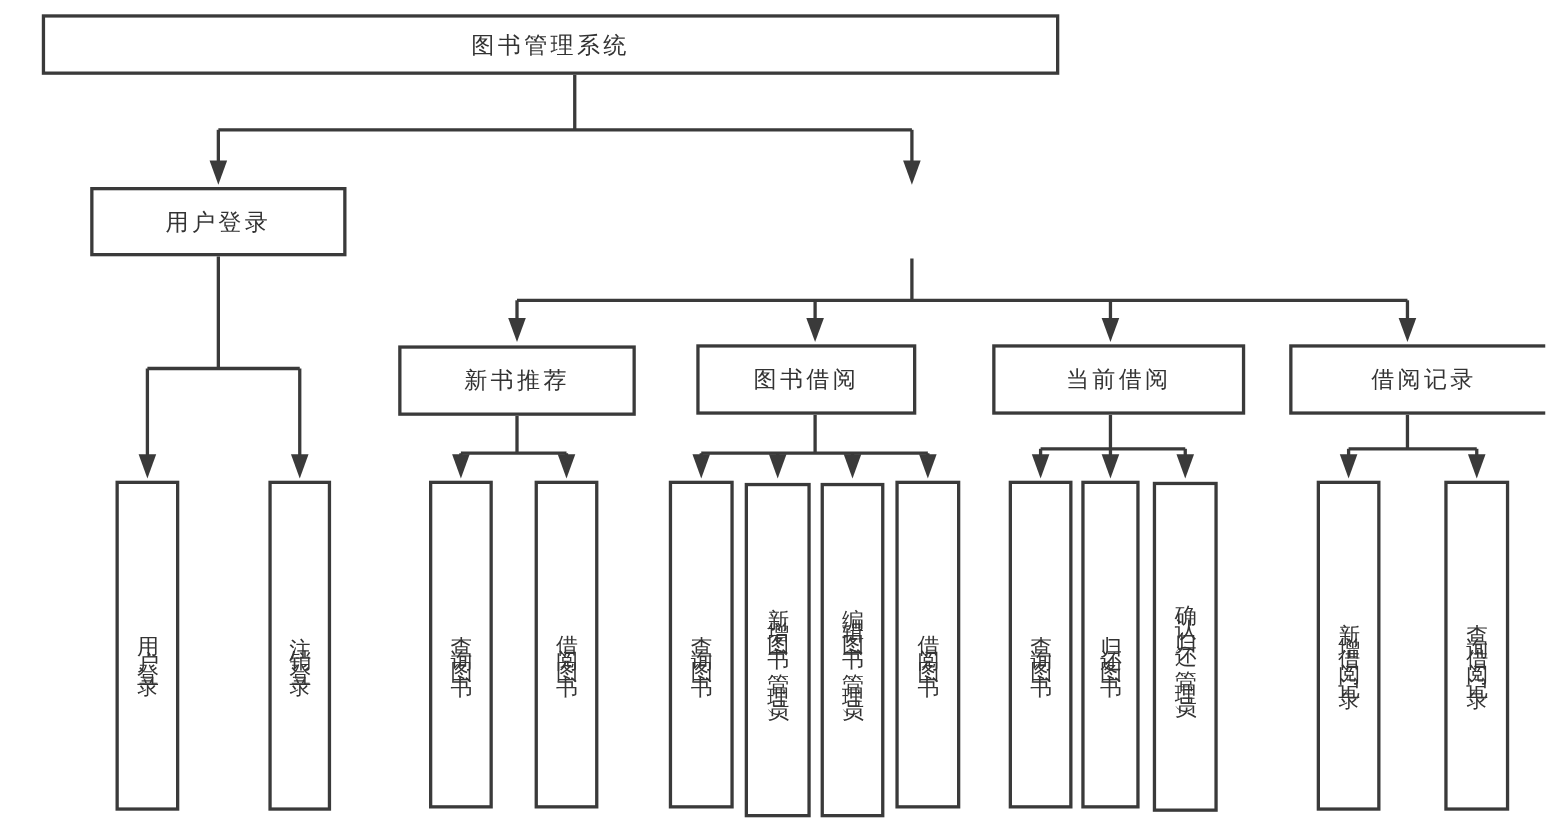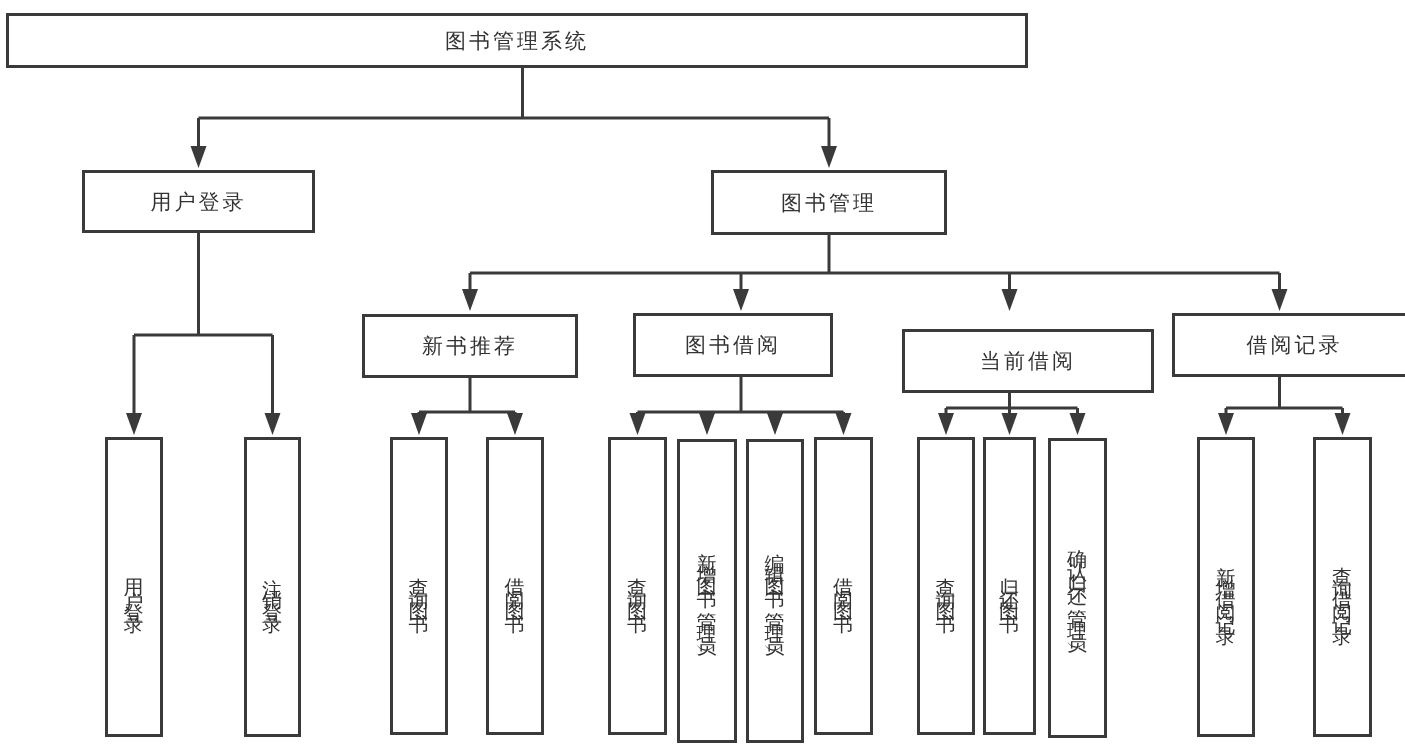--- a/index.html
+++ b/index.html
@@ -109,38 +109,35 @@
 
     <g>
       <path d="M1279.5,377 V408 M1226,408 H1342.5"></path>
       <line x1="1226" y1="408" x2="1226" y2="416"></line>
       <polygon points="1218,413 1234,413 1226,435"></polygon>
       <line x1="1342.5" y1="408" x2="1342.5" y2="416"></line>
       <polygon points="1334.5,413 1350.5,413 1342.5,435"></polygon>
     </g>
   </svg>
 
-  <div class="box hbox" style="left:6px;top:13px;width:1022px;height:55px;">
+  <div class="box hbox" style="left:38px;top:13px;width:925px;height:55px;">
     <span>图书管理系统</span>
   </div>
 
   <div class="box hbox" style="left:82px;top:170px;width:233px;height:63px;">
     <span>用户登录</span>
-  </div>
-  <div class="box hbox" style="left:711px;top:170px;width:236px;height:65px;">
-    <span>图书管理</span>
   </div>
 
   <div class="box hbox" style="left:362px;top:314px;width:216px;height:64px;">
     <span>新书推荐</span>
   </div>
   <div class="box hbox" style="left:633px;top:313px;width:200px;height:64px;">
     <span>图书借阅</span>
   </div>
-  <div class="box hbox" style="left:902px;top:329px;width:252px;height:64px;">
+  <div class="box hbox" style="left:902px;top:313px;width:230px;height:64px;">
     <span>当前借阅</span>
   </div>
   <div class="box hbox" style="left:1172px;top:313px;width:245px;height:64px;">
     <span>借阅记录</span>
   </div>
 
   <div class="box vbox" style="left:105px;top:437px;width:58px;height:300px;">
     <span>用户登录</span>
   </div>
   <div class="box vbox" style="left:244px;top:437px;width:57px;height:300px;">

